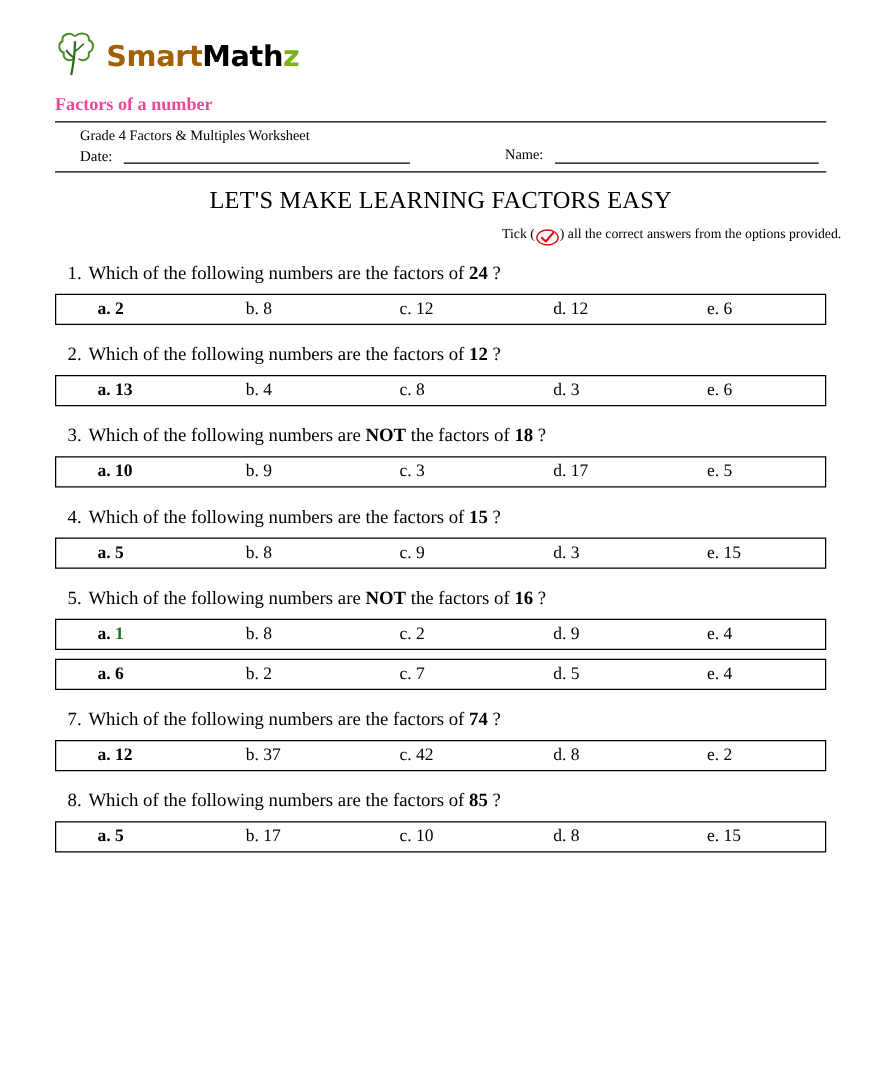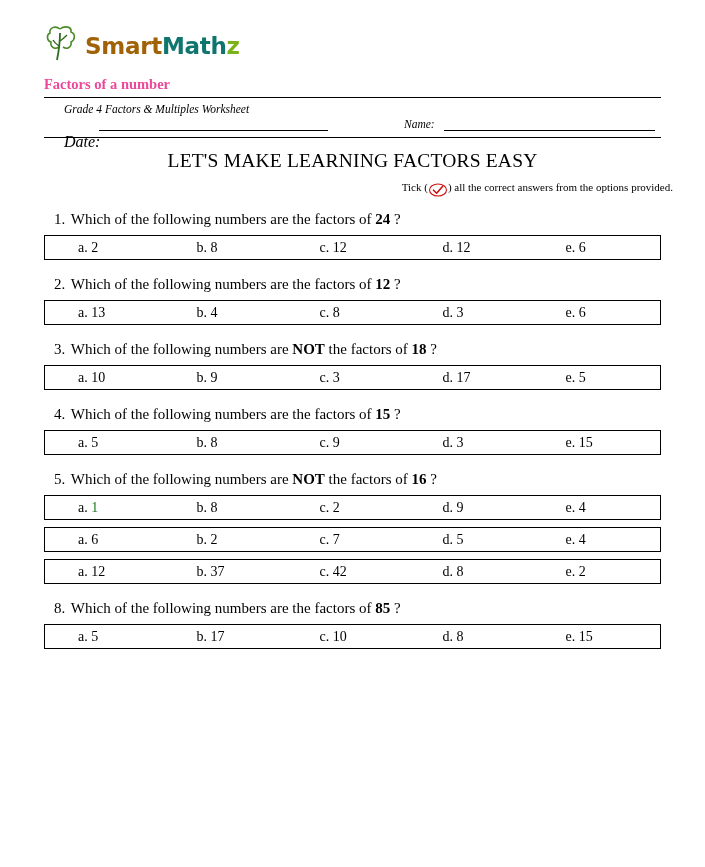--- a/index.html
+++ b/index.html
@@ -41,21 +41,21 @@
   .logo-text {
     font-family: "DejaVu Sans", sans-serif;
     font-size: 23px;
     font-weight: bold;
     letter-spacing: -0.3px;
     line-height: 1;
     position: relative;
     top: -4px;
   }
   .logo-smart { color: #a16207; }
-  .logo-math { color: #0f766e; }
+  .logo-math { color: #000000; }
   .logo-z { color: #7ab317; }
 
   
   .doc-subject {
     color: #ec4899;
     font-family: "Liberation Serif", serif;
     font-weight: bold;
     font-size: 14.5px;
     margin-top: 14px;
     margin-left: 12px;
@@ -64,33 +64,32 @@
     border-top: 1px solid #000;
     margin: 4px 12px 0 12px;
   }
 
   
   .meta {
     margin: 5px 12px 0 12px;
     position: relative;
     height: 34px;
     font-size: 11.5px;
-    font-style: italic;
   }
   .meta .grade {
     position: absolute;
     left: 20px;
     top: 0;
     font-size: 11.5px;
   }
   .meta .date-label {
     position: absolute;
     left: 20px;
-    top: 30px;
-    font-size: 16px;
+    top: 15px;
+    font-size: 12px;
   }
   .meta .date-line {
     position: absolute;
     left: 55px;
     top: 27px;
     width: 229px;
     border-bottom: 1px solid #000;
   }
   .meta .name-label {
     position: absolute;
@@ -143,21 +142,21 @@
     border: 1px solid #000;
     height: 25px;
     display: flex;
     align-items: center;
     box-sizing: border-box;
   }
   .opt {
     font-size: 14px;
     box-sizing: border-box;
   }
-  .opt:nth-child(1) { width: 24%; padding-left: 33px; }
+  .opt:nth-child(1) { width: 24%; padding-left: 33px; font-weight: bold; }
   .opt:nth-child(2) { width: 20%; padding-left: 4px; }
   .opt:nth-child(3) { width: 20%; padding-left: 4px; }
   .opt:nth-child(4) { width: 20%; padding-left: 4px; }
   .opt:nth-child(5) { width: 16%; padding-left: 4px; }
   .opt .letter { }
   .opt .val { }
   .opt .val.green { color: #1f7a1f; }
 </style>
 </head>
 <body>
@@ -256,20 +255,21 @@
       <div>
         <div class="options">
           <div class="opt"><span class="letter">a.</span> <span class="val">6</span></div>
           <div class="opt"><span class="letter">b.</span> <span class="val">2</span></div>
           <div class="opt"><span class="letter">c.</span> <span class="val">7</span></div>
           <div class="opt"><span class="letter">d.</span> <span class="val">5</span></div>
           <div class="opt"><span class="letter">e.</span> <span class="val">4</span></div>
         </div>
       </div>
       <div>
+        <div class="question"><span class="num">7.</span> <span>Which of the following numbers are the factors of</span> <span class="bold">74</span> <span>?</span></div>
         <div class="options">
           <div class="opt"><span class="letter">a.</span> <span class="val">12</span></div>
           <div class="opt"><span class="letter">b.</span> <span class="val">37</span></div>
           <div class="opt"><span class="letter">c.</span> <span class="val">42</span></div>
           <div class="opt"><span class="letter">d.</span> <span class="val">8</span></div>
           <div class="opt"><span class="letter">e.</span> <span class="val">2</span></div>
         </div>
       </div>
       <div>
         <div class="question"><span class="num">8.</span> <span>Which of the following numbers are the factors of</span> <span class="bold">85</span> <span>?</span></div>

